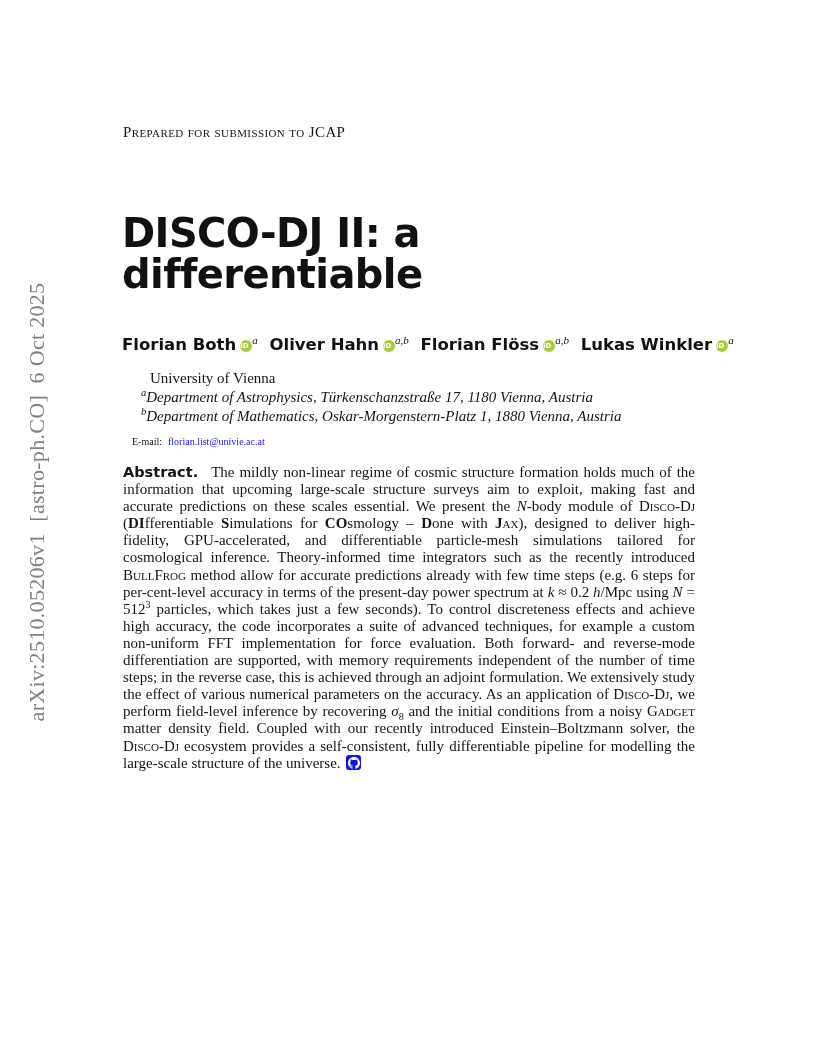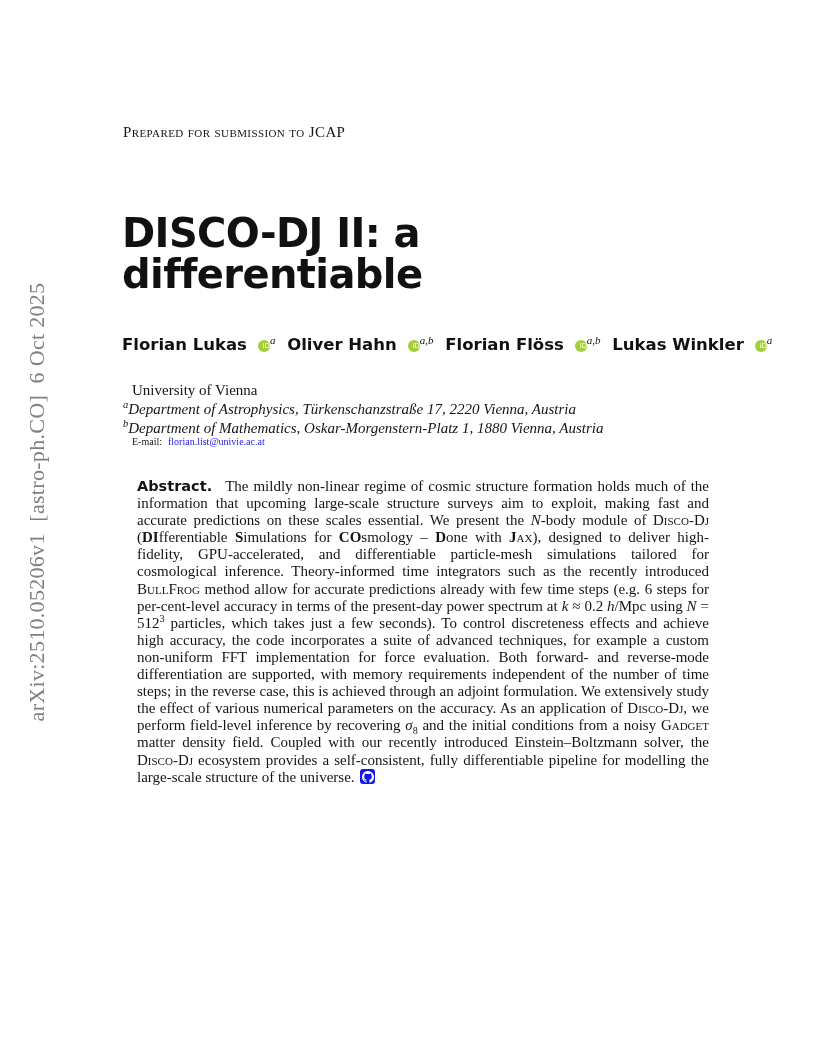--- a/index.html
+++ b/index.html
@@ -45,38 +45,38 @@
     font-family:"DejaVu Sans","Liberation Sans",sans-serif;
     font-weight:bold;
     font-size:16.5px;
     white-space:nowrap;
     color:#111;
   }
   .author{margin-right:6px;}
   .orcid-icon{
     display:inline-block;
     width:12px;height:12px;
-    margin-left:11px;
+    margin-left:4px;
     border-radius:50%;
     background:var(--orcid-green);
     color:#ffffff;
     font-family:"DejaVu Sans",sans-serif;
-    font-size:7px;font-weight:normal;
-    line-height:12px;text-align:right;
+    font-size:7px;font-weight:bold;
+    line-height:12px;text-align:left;
     vertical-align:2px;
   }
   .author-sup{
     font-family:"Liberation Serif",serif;
     font-style:italic;font-weight:normal;
     font-size:11px;
     vertical-align:super;
   }
   .affiliations{
-    position:absolute;left:123px;top:369px;width:580px;
-    font-size:15px;line-height:19px;margin-top:12px;
+    position:absolute;left:141px;top:369px;width:580px;
+    font-size:15px;line-height:19px;
   }
   .affil-line{white-space:nowrap;}
   .affil-sup{
     font-style:italic;font-size:10.5px;
     vertical-align:super;line-height:0;
   }
   .affil-text-roman{font-style:normal;padding-left:9px;}
   .affil-text-italic{font-style:italic;}
   .email-line{
     position:absolute;left:132px;top:436px;width:560px;
@@ -85,21 +85,21 @@
   .email-link{
     color:var(--link-blue);
     text-decoration:none;
     margin-left:6px;
     cursor:pointer;
   }
   .abstract-paragraph{
     position:absolute;left:123px;top:464px;width:572px;
     font-size:15px;line-height:17.1px;
     text-align:justify;
-    margin:14px;
+    margin:0;
   }
   .abstract-label{
     font-family:"DejaVu Sans","Liberation Sans",sans-serif;
     font-weight:bold;
     font-size:14.5px;
     margin-right:13px;
   }
   .seg-n{}
   .seg-i{font-style:italic;}
   .seg-b{font-weight:bold;}
@@ -124,29 +124,29 @@
 
   <div class="submission-note">Prepared for submission to JCAP</div>
 
   <div class="arxiv-stamp">arXiv:2510.05206v1  [astro-ph.CO]  6 Oct 2025</div>
 
   <div class="paper-title">
     <div>DISCO-DJ II: a differentiable</div>
   </div>
 
   <div class="authors-line">
-    <span class="author"><span>Florian Lukas</span><span class="orcid-icon">iD</span><span class="author-sup">a</span></span>
+    <span class="author"><span>Florian Both</span><span class="orcid-icon">iD</span><span class="author-sup">a</span></span>
     <span class="author"><span>Oliver Hahn</span><span class="orcid-icon">iD</span><span class="author-sup">a,b</span></span>
     <span class="author"><span>Florian Flöss</span><span class="orcid-icon">iD</span><span class="author-sup">a,b</span></span>
     <span class="author"><span>Lukas Winkler</span><span class="orcid-icon">iD</span><span class="author-sup">a</span></span>
   </div>
 
   <div class="affiliations">
     <div class="affil-line"><span class="affil-sup"></span><span class="affil-text-roman">University of Vienna</span></div>
-    <div class="affil-line"><span class="affil-sup">a</span><span class="affil-text-italic">Department of Astrophysics, Türkenschanzstraße 17, 2220 Vienna, Austria</span></div>
+    <div class="affil-line"><span class="affil-sup">a</span><span class="affil-text-italic">Department of Astrophysics, Türkenschanzstraße 17, 1180 Vienna, Austria</span></div>
     <div class="affil-line"><span class="affil-sup">b</span><span class="affil-text-italic">Department of Mathematics, Oskar-Morgenstern-Platz 1, 1880 Vienna, Austria</span></div>
   </div>
 
   <div class="email-line">
     <span>E-mail:</span><a class="email-link">florian.list@univie.ac.at</a>
   </div>
 
   <p class="abstract-paragraph">
     <span class="abstract-label">Abstract.</span><span><span class="seg-n">The mildly non-linear regime of cosmic structure formation holds much of the information that upcoming large-scale structure surveys aim to exploit, making fast and accurate predictions on these scales essential. We present the </span><span class="seg-i">N</span><span class="seg-n">-body module of </span><span class="seg-sc">Disco-Dj</span><span class="seg-n"> (</span><span class="seg-b">DI</span><span class="seg-n">fferentiable </span><span class="seg-b">S</span><span class="seg-n">imulations for </span><span class="seg-b">CO</span><span class="seg-n">smology – </span><span class="seg-b">D</span><span class="seg-n">one with </span><span class="seg-b">J</span><span class="seg-sc">ax</span><span class="seg-n">), designed to deliver high-fidelity, GPU-accelerated, and differentiable particle-mesh simulations tailored for cosmological inference. Theory-informed time integrators such as the recently introduced </span><span class="seg-sc">BullFrog</span><span class="seg-n"> method allow for accurate predictions already with few time steps (e.g. 6 steps for per-cent-level accuracy in terms of the present-day power spectrum at </span><span class="seg-i">k</span><span class="seg-n"> ≈ 0.2 </span><span class="seg-i">h</span><span class="seg-n">/Mpc using </span><span class="seg-i">N</span><span class="seg-n"> = 512</span><span class="seg-sup">3</span><span class="seg-n"> particles, which takes just a few seconds).  To control discreteness effects and achieve high accuracy, the code incorporates a suite of advanced techniques, for example a custom non-uniform FFT implementation for force evaluation. Both forward- and reverse-mode differentiation are supported, with memory requirements independent of the number of time steps; in the reverse case, this is achieved through an adjoint formulation. We extensively study the effect of various numerical parameters on the accuracy. As an application of </span><span class="seg-sc">Disco-Dj</span><span class="seg-n">, we perform field-level inference by recovering </span><span class="seg-i">σ</span><span class="seg-sub">8</span><span class="seg-n"> and the initial conditions from a noisy </span><span class="seg-sc">Gadget</span><span class="seg-n"> matter density field. Coupled with our recently introduced Einstein–Boltzmann solver, the </span><span class="seg-sc">Disco-Dj</span><span class="seg-n"> ecosystem provides a self-consistent, fully differentiable pipeline for modelling the large-scale structure of the universe. </span></span><span class="github-icon"><svg width="12" height="12" viewBox="0 0 16 16">
           <path fill="#ffffff" d="M8 0C3.58 0 0 3.58 0 8c0 3.54 2.29 6.53 5.47 7.59.4.07.55-.17.55-.38 0-.19-.01-.82-.01-1.49-2.01.37-2.53-.49-2.69-.94-.09-.23-.48-.94-.82-1.13-.28-.15-.68-.52-.01-.53.63-.01 1.08.58 1.23.82.72 1.21 1.87.87 2.33.66.07-.52.28-.87.51-1.07-1.78-.2-3.64-.89-3.64-3.95 0-.87.31-1.59.82-2.15-.08-.2-.36-1.02.08-2.12 0 0 .67-.21 2.2.82.64-.18 1.32-.27 2-.27s1.36.09 2 .27c1.53-1.04 2.2-.82 2.2-.82.44 1.1.16 1.92.08 2.12.51.56.82 1.27.82 2.15 0 3.07-1.87 3.75-3.65 3.95.29.25.54.73.54 1.48 0 1.07-.01 1.93-.01 2.2 0 .21.15.46.55.38A8.013 8.013 0 0 0 16 8c0-4.42-3.58-8-8-8z"></path>

